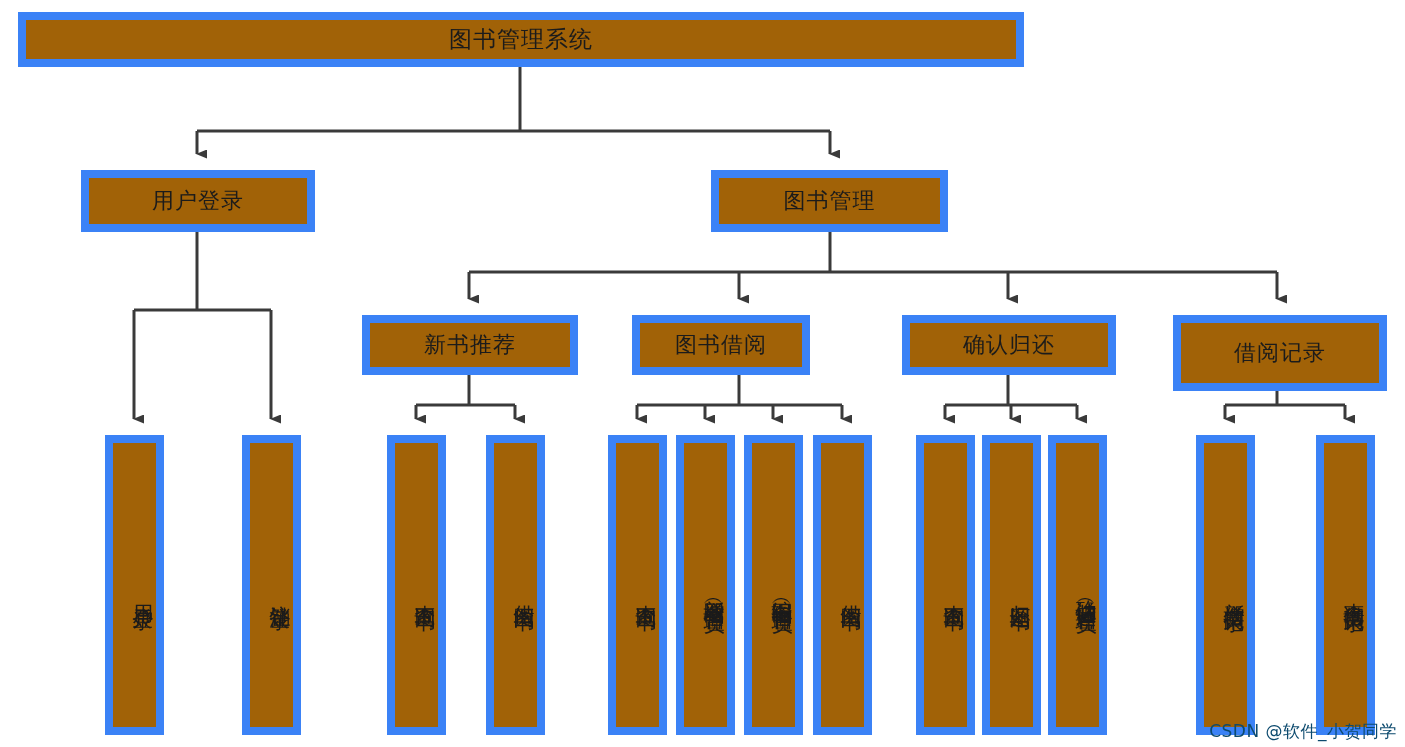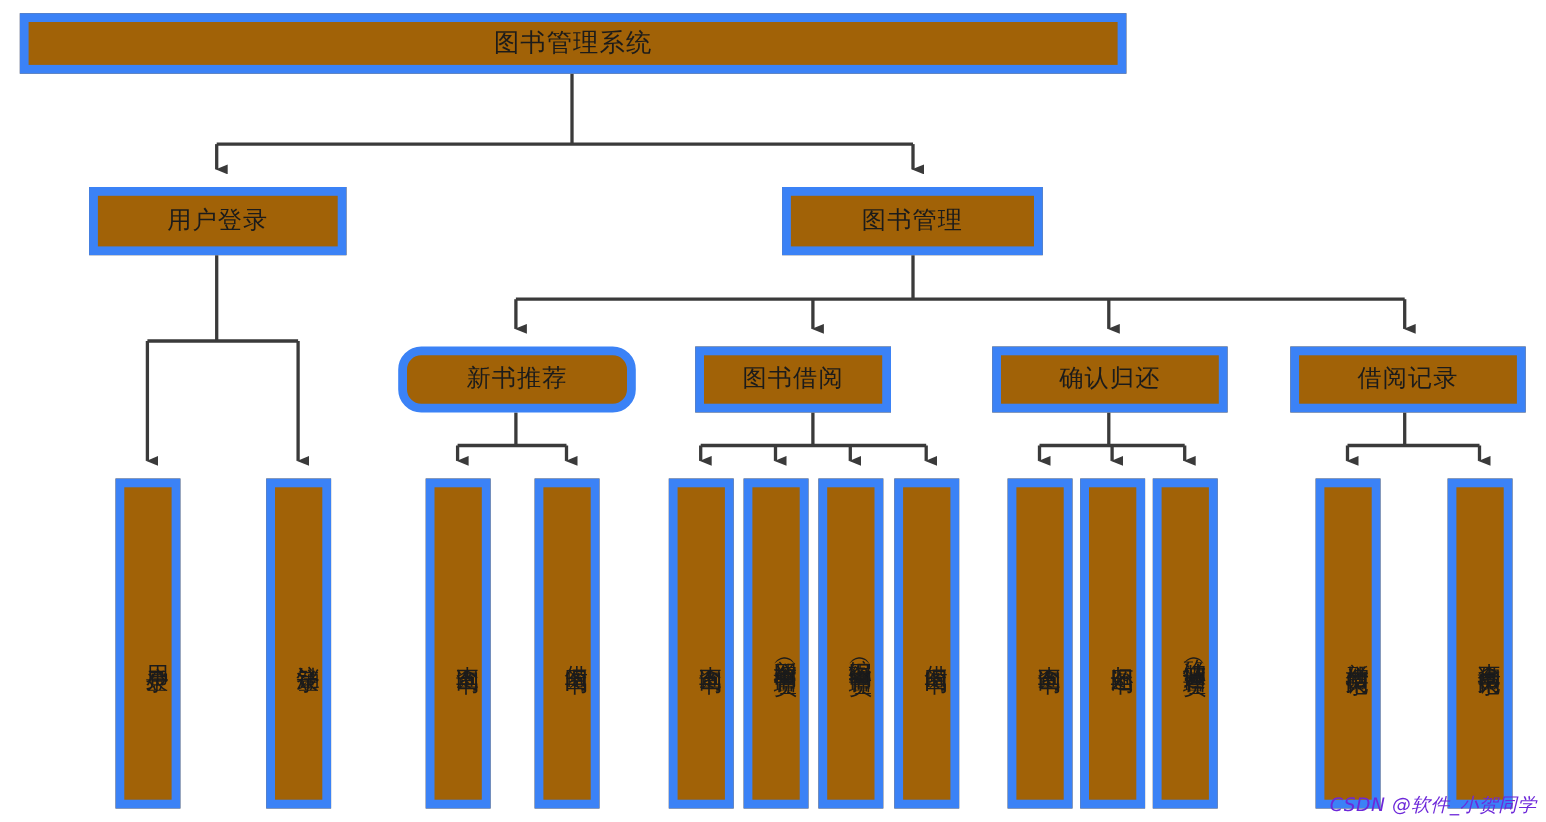--- a/index.html
+++ b/index.html
@@ -59,25 +59,24 @@
   .node.v-node .vtext {
     writing-mode: vertical-rl;
     text-orientation: upright;
     display: block;
   }
   .watermark {
     position: absolute;
     right: 8px;
     bottom: 4px;
     font-size: 17px;
-    color: #6d28d9;
+    color: #0c4a6e;
     letter-spacing: 0.5px;
     white-space: nowrap;
     z-index: 3;
-    font-style: italic;
   }
 </style>
 </head>
 <body>
 
 <div id="diagram-root">
 
   <svg id="edge-layer" viewBox="0 0 1405 747" width="1405" height="747" xmlns="http://www.w3.org/2000/svg">
     <defs>
       <marker id="arrowhead" markerWidth="9" markerHeight="11" refX="4.5" refY="10" orient="auto" markerUnits="userSpaceOnUse">
@@ -133,33 +132,33 @@
   </div>
 
   <div class="node h-node" style="left:81px; top:170px; width:234px; height:62px;">
     <span>用户登录</span>
   </div>
 
   <div class="node h-node" style="left:711px; top:170px; width:237px; height:62px;">
     <span>图书管理</span>
   </div>
 
-  <div class="node h-node" style="left:362px; top:315px; width:216px; height:60px;border-radius:21px;">
+  <div class="node h-node" style="left:362px; top:315px; width:216px; height:60px;">
     <span>新书推荐</span>
   </div>
 
   <div class="node h-node" style="left:632px; top:315px; width:178px; height:60px;">
     <span>图书借阅</span>
   </div>
 
   <div class="node h-node" style="left:902px; top:315px; width:214px; height:60px;">
     <span>确认归还</span>
   </div>
 
-  <div class="node h-node" style="left:1173px; top:315px; width:214px; height:60px;">
+  <div class="node h-node" style="left:1173px; top:315px; width:214px; height:76px;">
     <span>借阅记录</span>
   </div>
 
   <div class="node v-node" style="left:105px; top:435px; width:59px; height:300px;">
     <span class="vtext">用户登录</span>
   </div>
 
   <div class="node v-node" style="left:242px; top:435px; width:59px; height:300px;">
     <span class="vtext">注销登录</span>
   </div>

